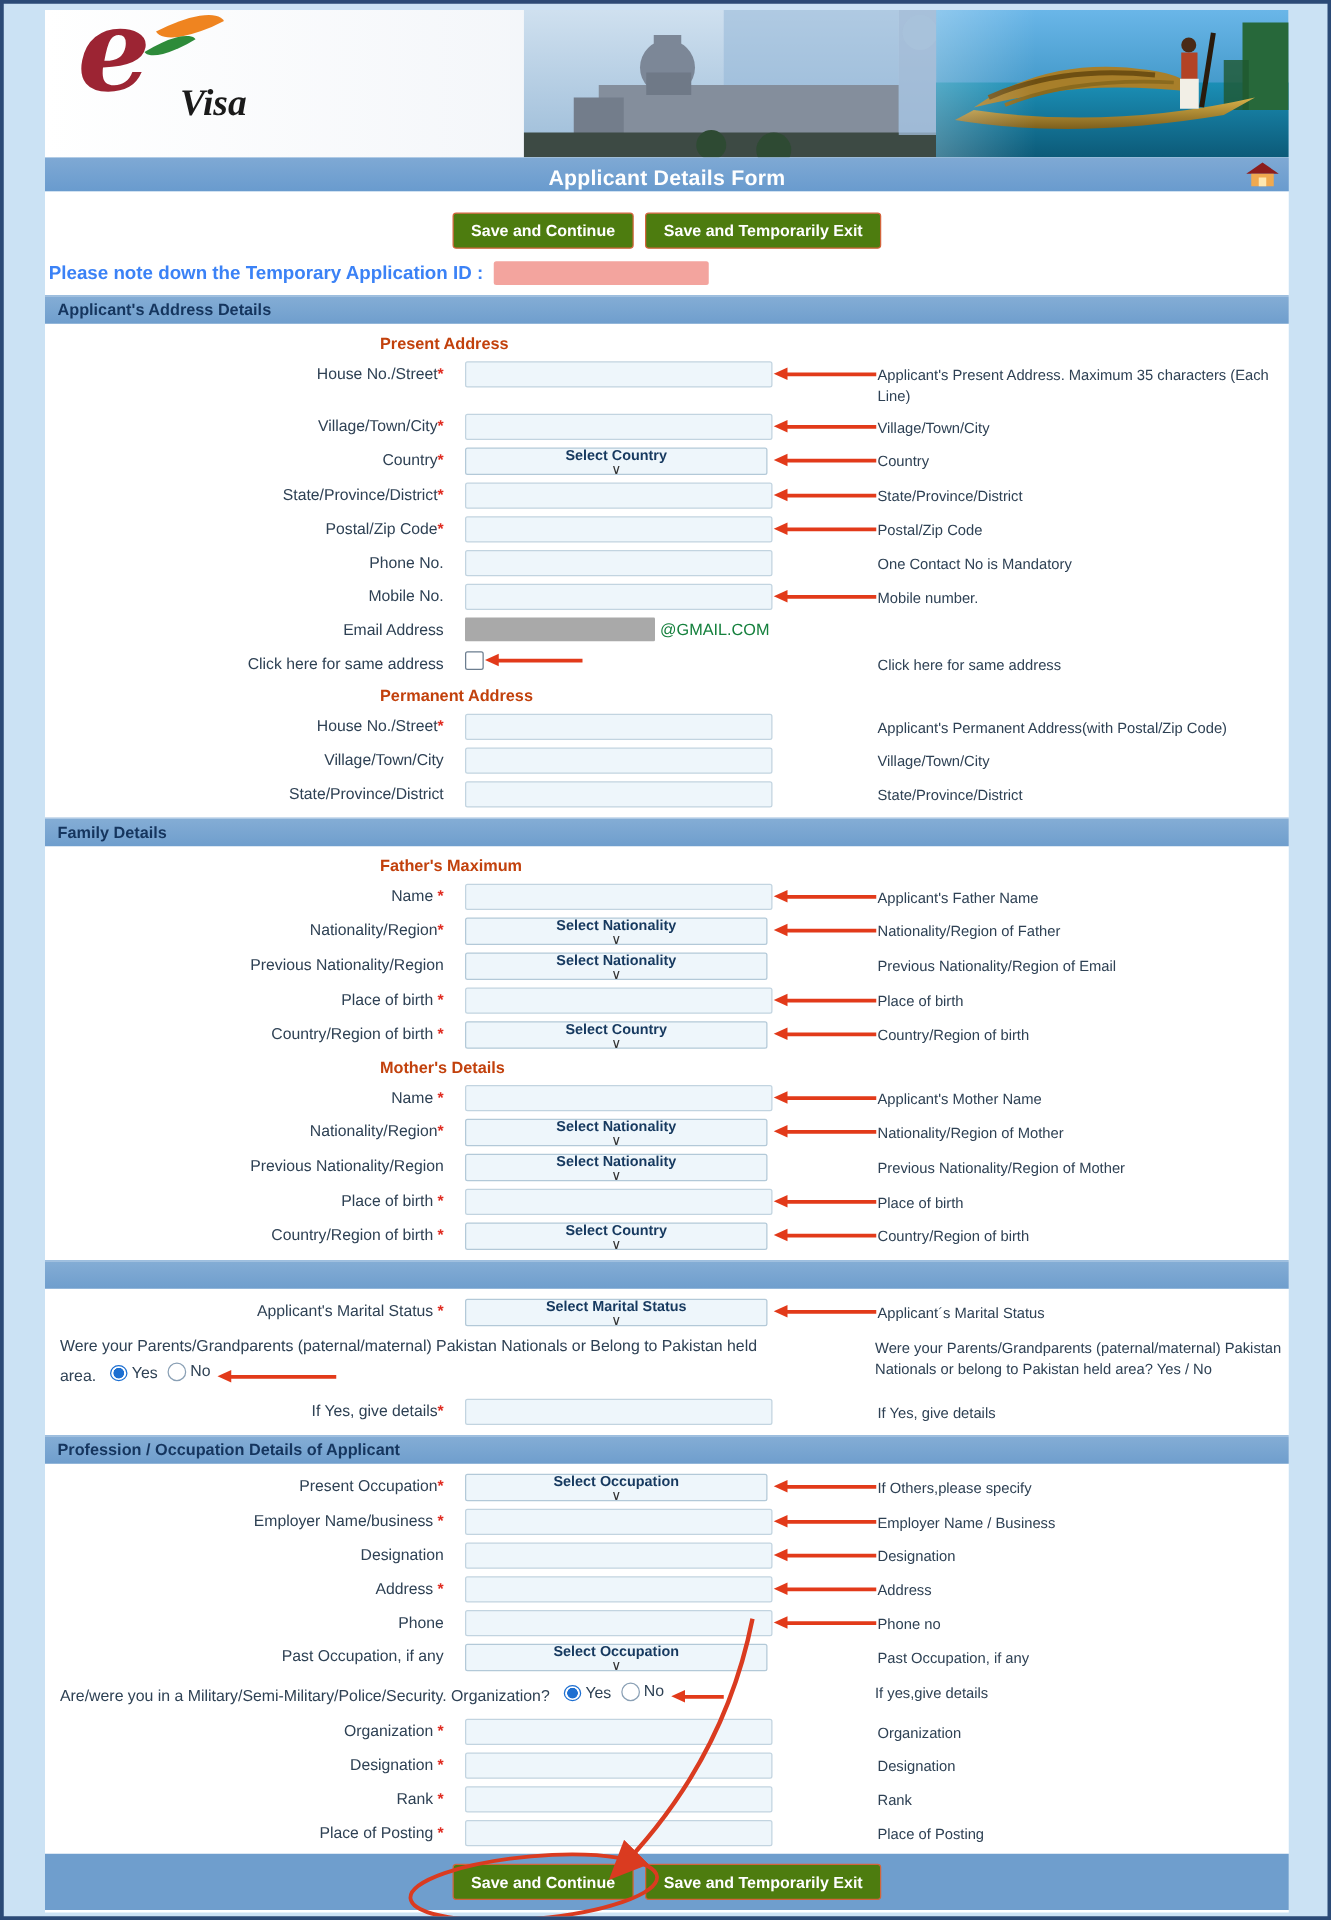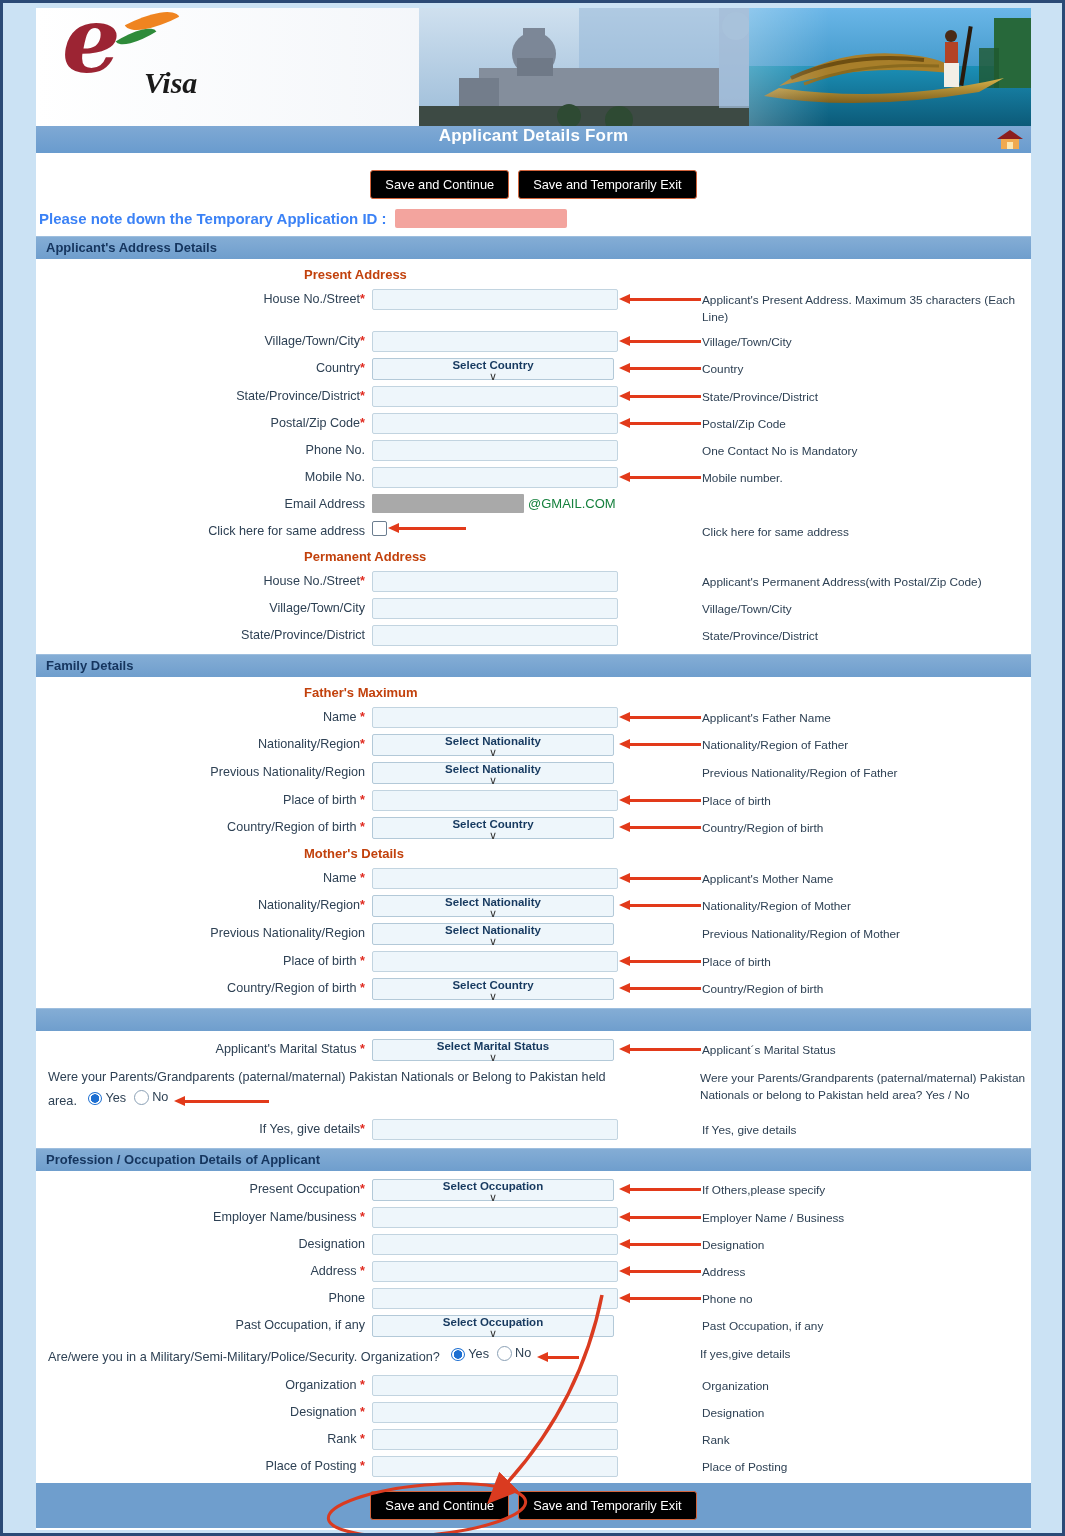--- a/index.html
+++ b/index.html
@@ -12,39 +12,39 @@
   .logo-e{position:absolute;left:0px;top:-16px;font-family:"DejaVu Serif",serif;font-style:italic;font-weight:bold;
           font-size:92px;color:#9c2433;line-height:1;}
   .logo-visa{position:absolute;left:82px;top:56px;font-family:Liberation Serif, serif;font-style:italic;font-weight:bold;
           font-size:30px;color:#1a1a1a;}
   .flame{position:absolute;border-radius:0 100% 0 100%;}
   .flame.orange{left:64px;top:2px;width:52px;height:18px;background:#ef8420;transform:rotate(-28deg);}
   .flame.green{left:54px;top:20px;width:40px;height:13px;background:#2e8b3a;transform:rotate(-32deg);}
   .banner-photo{position:absolute;right:0;top:0;}
   
   .titlebar{position:relative;height:27px;background:linear-gradient(#7fa9d4,#699bce);
-            display:flex;align-items:flex-start;justify-content:center;}
+            display:flex;align-items:flex-end;justify-content:center;}
   .titlebar .t{color:#ffffff;font-weight:bold;font-size:17px;letter-spacing:.2px;}
   .home{position:absolute;right:7px;top:3px;width:28px;height:21px;cursor:pointer;}
   
   .whitebody{background:#ffffff;padding-bottom:2px;}
   .topbtns{display:flex;justify-content:center;gap:9px;padding-top:17px;}
-  .btn{background:#000000;border:1px solid #d3643c;border-radius:3px;color:#ffffff;
-       font-size:12.8px;font-weight:normal;padding:6px 14px;cursor:pointer;}
+  .btn{background:#4d7c0f;border:1px solid #d3643c;border-radius:3px;color:#ffffff;
+       font-size:12.8px;font-weight:bold;padding:6px 14px;cursor:pointer;}
   .appid{margin:10px 0 0 3px;font-size:15px;font-weight:bold;color:#3b82f6;display:flex;align-items:center;}
   .redact-pink{display:inline-block;width:172px;height:19px;background:#f3a49e;border-radius:2px;
                margin-left:8px;filter:blur(.6px);}
   .noteline{margin:14px 0 10px 3px;font-size:11.8px;color:#2e4154;}
   
   .secbar{height:19px;background:linear-gradient(#84add5,#6f9ecd);color:#15355e;font-weight:bold;
           font-size:13px;padding:3px 0 0 10px;margin:8px 0;border-top:1px solid #9dbede;}
   .subtitle{color:#c2410c;font-weight:bold;font-size:13px;padding-left:268px;margin:7px 0 7px 0;}
   
   .row{display:flex;align-items:flex-start;margin-bottom:6px;min-height:21px;}
-  .lbl{flex:0 0 336px;box-sizing:border-box;text-align:right;padding-right:7px;font-size:12.6px;
+  .lbl{flex:0 0 336px;box-sizing:border-box;text-align:right;padding-right:17px;font-size:12.6px;
        color:#2e4154;padding-top:3px;}
   .req{color:#e02b20;font-weight:bold;}
   .ctrl{flex:0 0 246px;display:flex;align-items:center;}
   .inp{width:246px;height:21px;box-sizing:border-box;background:#eef6fb;border:1px solid #c2d4e0;border-radius:2px;}
   .sel{width:242px;height:22px;box-sizing:border-box;background:#eef6fb;border:1px solid #b3c9d8;border-radius:2px;
        display:flex;align-items:center;justify-content:space-between;padding:0 6px;cursor:pointer;flex-direction:column;}
   .sel .v{font-size:11.5px;font-weight:bold;color:#16395f;}
   .sel .chev{font-size:11px;color:#333;line-height:1;}
   .aslot{flex:0 0 84px;display:flex;align-items:center;padding-top:5px;}
   .arr{position:relative;width:82px;height:11px;flex:0 0 auto;margin-left:1px;}
@@ -299,21 +299,21 @@
           </div>
           <div class="row">
             <span class="lbl"><span>Previous Nationality/Region</span></span>
             <div class="ctrl">
               <div class="sel">
                 <span class="v">Select Nationality</span>
                 <span class="chev">∨</span>
               </div>
             </div>
             <div class="aslot"></div>
-            <div class="helper">Previous Nationality/Region of Father</div>
+            <div class="helper">Previous Nationality/Region of Email</div>
           </div>
           <div class="row">
             <span class="lbl"><span>Place of birth </span><span class="req">*</span></span>
             <div class="ctrl">
               <div class="inp"></div>
             </div>
             <div class="aslot">
               <div class="arr"></div>
             </div>
             <div class="helper">Place of birth</div>

